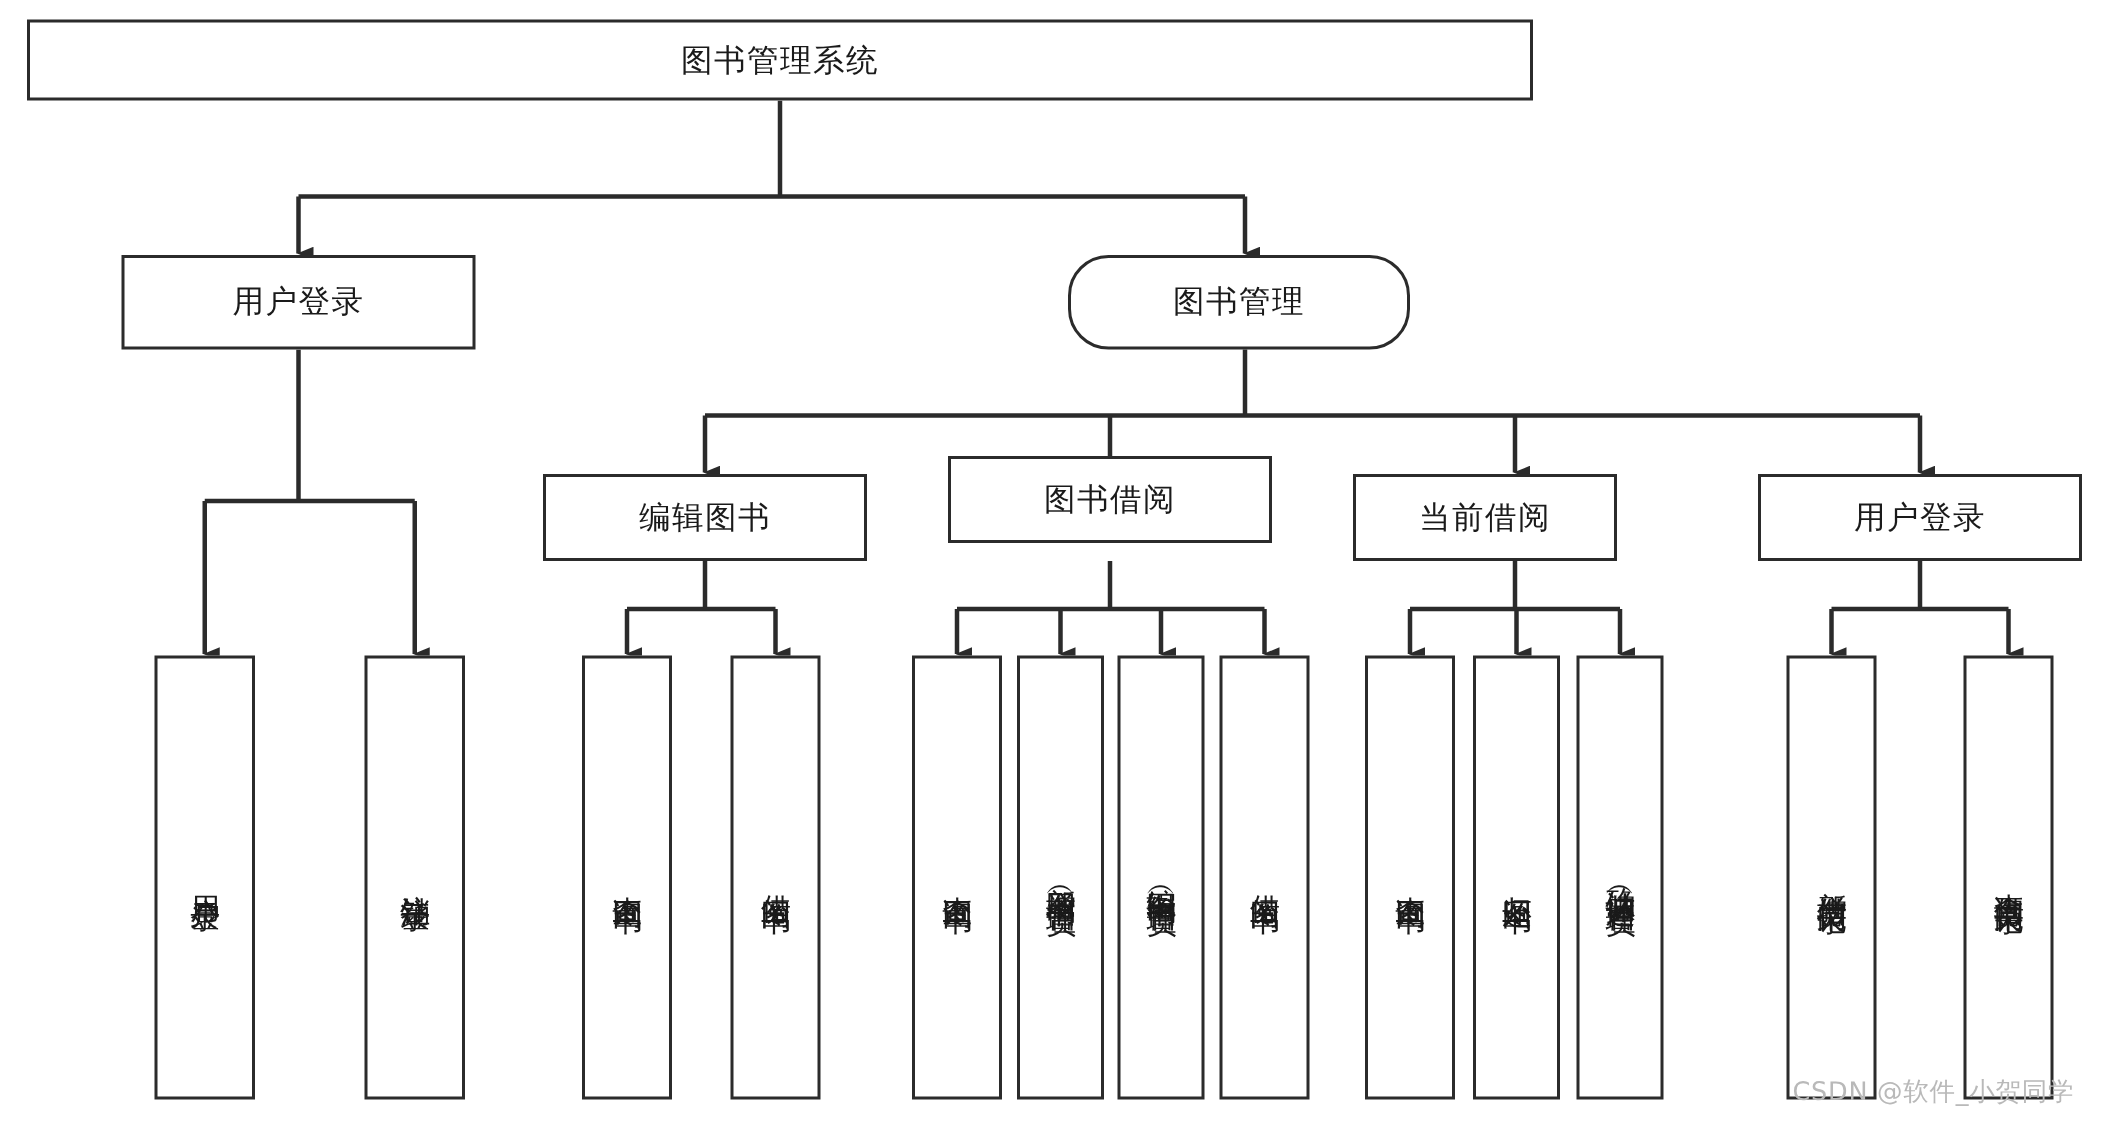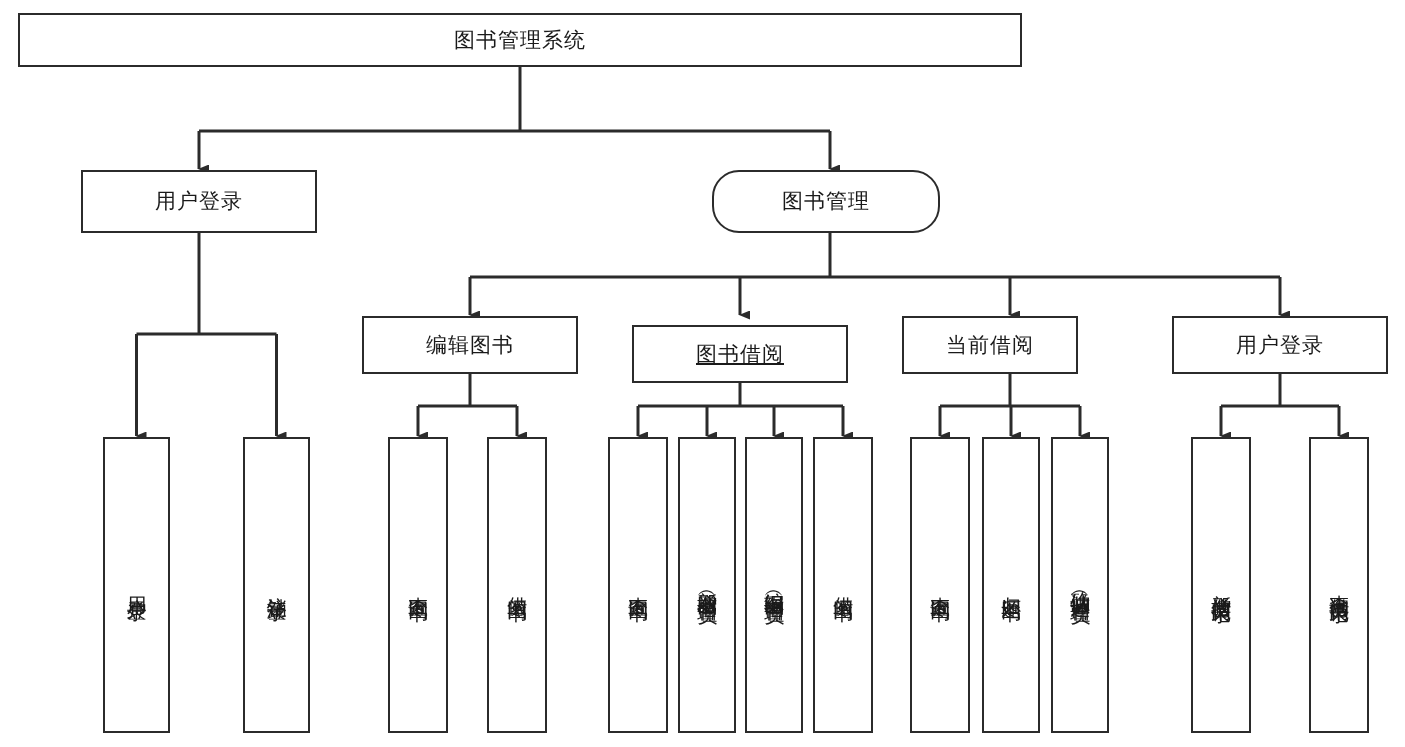--- a/index.html
+++ b/index.html
@@ -122,21 +122,21 @@
       </div>
       <div class="node branch-node" style="left: 81px; top: 170px; width: 236px; height: 63px;">
         <span class="label">用户登录</span>
       </div>
       <div class="node branch-node" style="left: 712px; top: 170px; width: 228px; height: 63px; border-radius: 27px;">
         <span class="label">图书管理</span>
       </div>
       <div class="node group-node" style="left: 362px; top: 316px; width: 216px; height: 58px;">
         <span class="label">编辑图书</span>
       </div>
-      <div class="node group-node" style="left: 632px; top: 325px; width: 216px; height: 58px; text-decoration: underline;">
+      <div class="node group-node" style="left: 632px; top: 304px; width: 216px; height: 58px;">
         <span class="label">图书借阅</span>
       </div>
       <div class="node group-node" style="left: 902px; top: 316px; width: 176px; height: 58px;">
         <span class="label">当前借阅</span>
       </div>
       <div class="node group-node" style="left: 1172px; top: 316px; width: 216px; height: 58px;">
         <span class="label">用户登录</span>
       </div>
       <div class="node leaf-node" style="left: 103px; top: 437px; width: 67px; height: 296px;">
         <span class="label">用户登录</span>
@@ -172,14 +172,15 @@
         <span class="label">确认归还（管理员）</span>
       </div>
       <div class="node leaf-node" style="left: 1191px; top: 437px; width: 60px; height: 296px;">
         <span class="label">新增借阅记录</span>
       </div>
       <div class="node leaf-node" style="left: 1309px; top: 437px; width: 60px; height: 296px;">
         <span class="label">查询借阅记录</span>
       </div>
     </div>
 
+  <div class="watermark" style="left: 1195px; top: 716px; color: rgb(185, 185, 185);">CSDN @软件_小贺同学</div>
 
 </div>
 
 </body></html>

